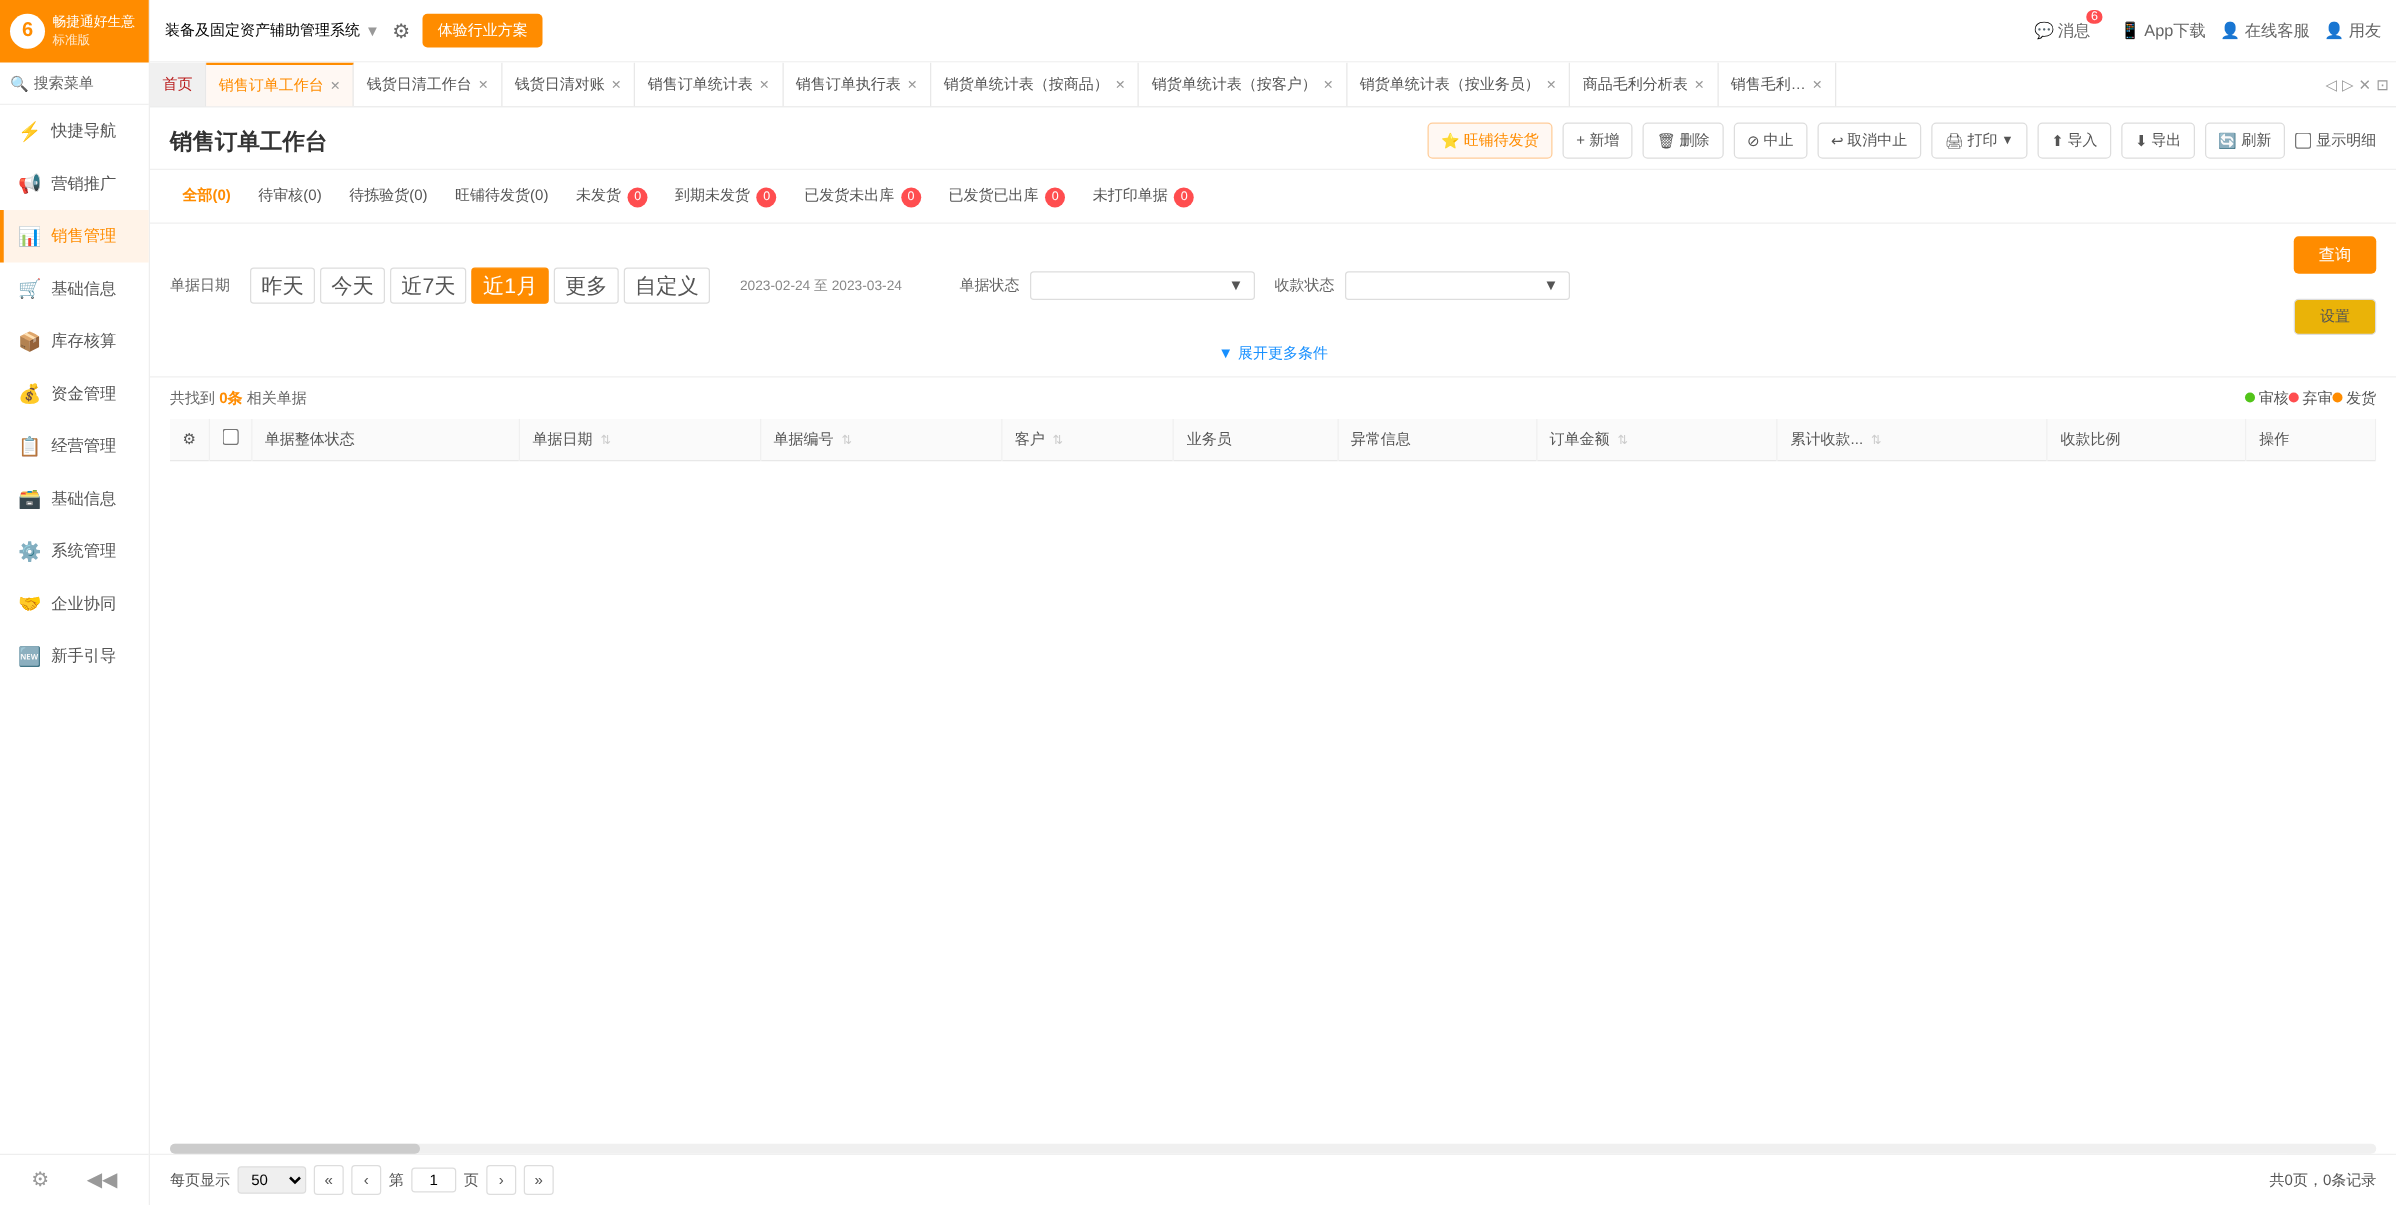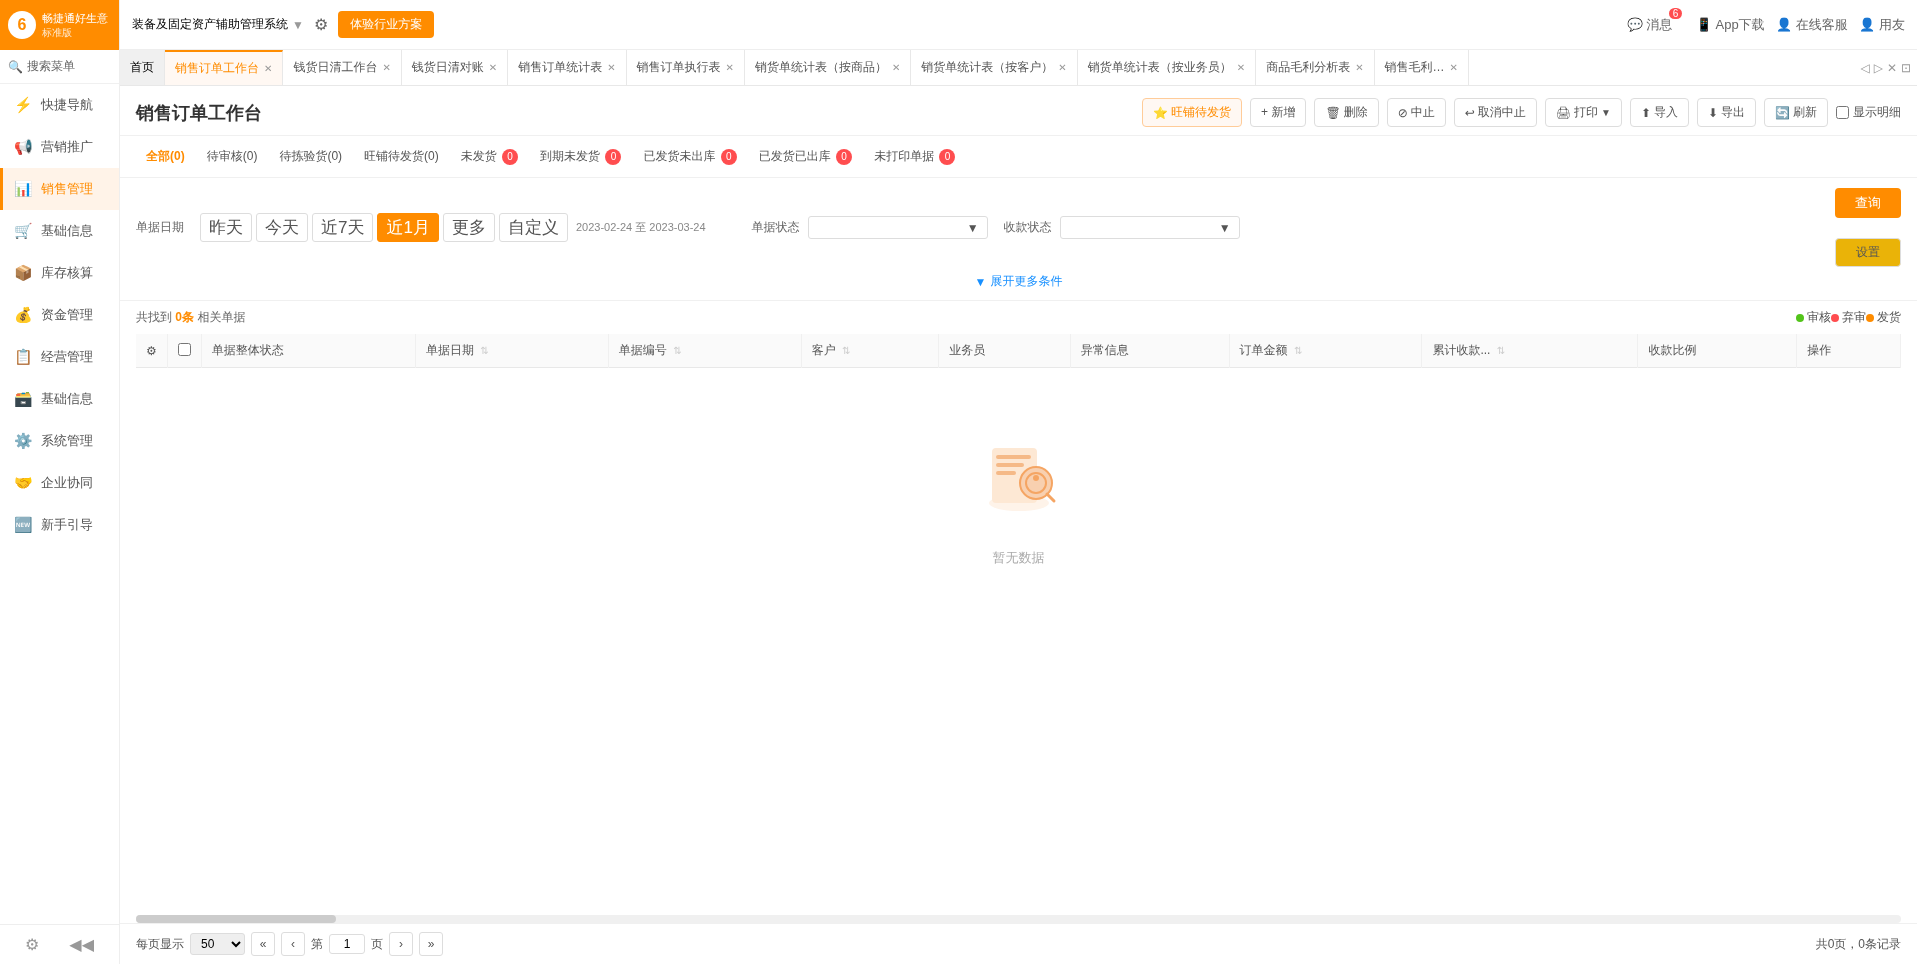--- a/index.html
+++ b/index.html
@@ -26,21 +26,21 @@
     .topbar-title-dropdown { display: flex; align-items: center; gap: 4px; cursor: pointer; }
     .topbar-actions { display: flex; align-items: center; gap: 12px; margin-left: auto; }
     .topbar-btn-orange { background: #ff8c00; color: white; border: none; border-radius: 4px; padding: 5px 12px; cursor: pointer; font-size: 12px; }
     .topbar-icon-btn { cursor: pointer; color: #666; font-size: 13px; display: flex; align-items: center; gap: 3px; position: relative; }
     .gear-icon { font-size: 16px; color: #666; cursor: pointer; }
 
     
     .tabbar { height: 36px; background: #fff; border-bottom: 1px solid #e8e8e8; display: flex; align-items: center; overflow: hidden; flex-shrink: 0; }
     .tab-item { display: flex; align-items: center; padding: 0 10px; height: 36px; border-right: 1px solid #e8e8e8; cursor: pointer; white-space: nowrap; font-size: 12px; color: #555; flex-shrink: 0; }
     .tab-item.active { background: #fff8f3; color: #ff8c00; border-top: 2px solid #ff8c00; }
-    .tab-item.home { background: #f0f0f0; color: #000000; justify-content: center; }
+    .tab-item.home { background: #f0f0f0; color: #b91c1c; justify-content: center; }
     .tab-item .tab-close { margin-left: 5px; color: #999; font-size: 10px; }
     .tabbar-nav { display: flex; align-items: center; gap: 4px; padding: 0 6px; color: #999; cursor: pointer; flex-shrink: 0; margin-left: auto; }
 
     
     .content { flex: 1; display: flex; flex-direction: column; overflow: hidden; background: #f5f7fa; }
     .content-inner { flex: 1; background: white; margin: 0; display: flex; flex-direction: column; overflow: hidden; }
 
     
     .page-header { display: flex; align-items: center; justify-content: space-between; padding: 12px 16px 8px; border-bottom: 1px solid #f0f0f0; flex-shrink: 0; }
     .page-title { font-size: 18px; font-weight: bold; color: #333; }
@@ -55,21 +55,21 @@
     .sub-tab.active { color: #ff8c00; font-weight: bold; }
     .sub-tab-badge { display: inline-flex; align-items: center; justify-content: center; background: #ff4d4f; color: white; border-radius: 10px; font-size: 10px; padding: 0 4px; margin-left: 2px; min-width: 16px; height: 16px; }
 
     
     .filter-area { padding: 10px 16px; border-bottom: 1px solid #f0f0f0; flex-shrink: 0; }
     .filter-row { display: flex; align-items: center; gap: 16px; margin-bottom: 6px; }
     .filter-label { color: #666; font-size: 12px; white-space: nowrap; }
     .filter-date-btns { display: flex; gap: 4px; align-items: center; }
     .filter-date-btn { padding: 2px 8px; border: 1px solid #ddd; border-radius: 3px; cursor: pointer; font-size: 17px; color: #555; background: white; }
     .filter-date-btn.active { background: #ff8c00; color: white; border-color: #ff8c00; }
-    .filter-date-range { font-size: 11px; color: #888; margin-left: 4px; }
+    .filter-date-range { font-size: 11px; color: #888; margin-left: 20px; }
     .filter-select { display: flex; align-items: center; border: 1px solid #ddd; border-radius: 3px; padding: 3px 8px; background: white; cursor: pointer; gap: 4px; min-width: 180px; font-size: 12px; color: #555; }
     .filter-expand { display: flex; align-items: center; gap: 4px; color: #1890ff; cursor: pointer; font-size: 12px; justify-content: center; margin-top: 4px; }
     .filter-query-btns { display: flex; flex-direction: column; gap: 20px; margin-left: auto; }
     .btn-query { background: #ff8c00; color: white; border: none; border-radius: 4px; padding: 6px 20px; cursor: pointer; font-size: 13px; }
     .btn-setting { background: #eab308; color: #555; border: 1px solid #ddd; border-radius: 4px; padding: 5px 20px; cursor: pointer; font-size: 12px; }
 
     
     .table-area { flex: 1; display: flex; flex-direction: column; overflow: hidden; padding: 0 16px; }
     .table-summary { display: flex; align-items: flex-end; justify-content: space-between; padding: 8px 0; font-size: 12px; color: #666; flex-shrink: 0; }
     .table-summary-actions { display: flex; }
@@ -444,36 +444,20 @@
                 </th>
                 <th>
                   <span>操作</span>
                 </th>
               </tr>
             </thead>
             <tbody>
             </tbody>
           </table>
 
-          <div class="empty-state">
-            <div class="empty-icon">
-              <svg width="90" height="90" viewBox="0 0 90 90" fill="none" xmlns="http://www.w3.org/2000/svg">
-                <ellipse cx="45" cy="75" rx="30" ry="8" fill="#fde8d4" opacity="0.5"></ellipse>
-                <rect x="18" y="20" width="45" height="55" rx="4" fill="#fde8d4"></rect>
-                <rect x="22" y="27" width="35" height="4" rx="2" fill="#f5b987"></rect>
-                <rect x="22" y="35" width="28" height="4" rx="2" fill="#f5b987"></rect>
-                <rect x="22" y="43" width="20" height="4" rx="2" fill="#f5b987"></rect>
-                <circle cx="62" cy="55" r="16" fill="#f8d0b0" stroke="#f5a563" stroke-width="2"></circle>
-                <circle cx="62" cy="55" r="10" fill="none" stroke="#f5a563" stroke-width="2"></circle>
-                <line x1="73" y1="66" x2="80" y2="73" stroke="#f5a563" stroke-width="3" stroke-linecap="round"></line>
-                <circle cx="62" cy="50" r="3" fill="#f5a563"></circle>
-              </svg>
-            </div>
-            <div class="empty-text">暂无数据</div>
-          </div>
         </div>
       </div>
 
       <div class="h-scrollbar">
         <div class="h-scrollbar-thumb"></div>
       </div>
 
       <div class="table-footer">
         <div class="pagination">
           <span>每页显示</span>

